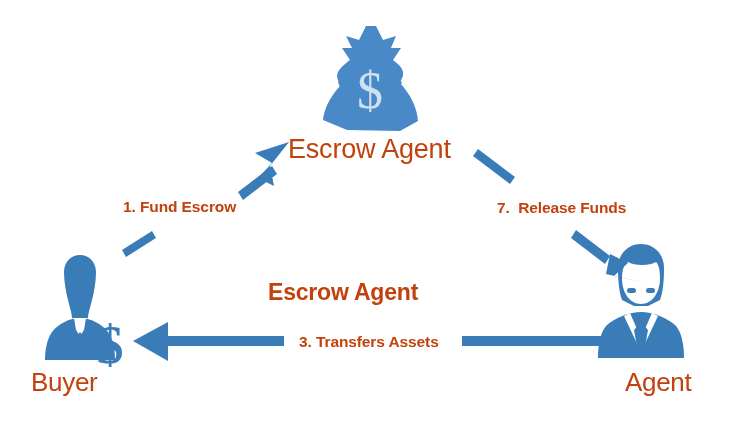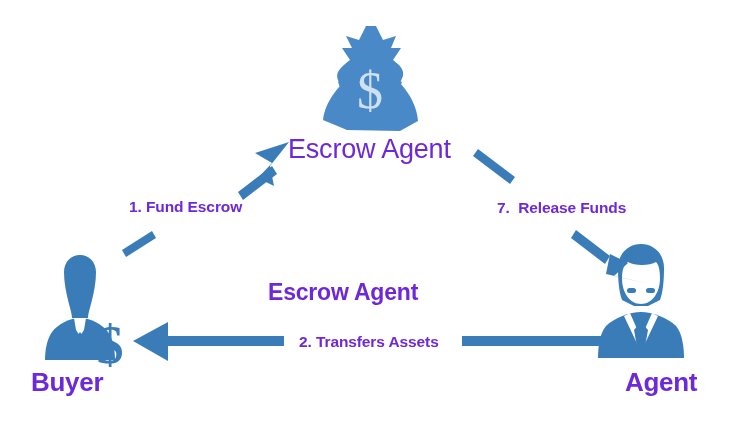--- a/index.html
+++ b/index.html
@@ -19,48 +19,48 @@
   }
   #diagram-svg {
     position: absolute;
     left: 0;
     top: 0;
     width: 743px;
     height: 446px;
   }
   .lbl {
     position: absolute;
-    color: #6d28d9;
+    color: #c2410c;
     white-space: pre;
     line-height: 1;
   }
   .node-title {
     font-size: 27px;
     font-weight: 400;
     letter-spacing: -0.2px;
   }
   .node-name {
     font-size: 26px;
-    font-weight: 700;
+    font-weight: 400;
     letter-spacing: -0.3px;
     text-align: center;
   }
   .step-label {
     font-size: 15.5px;
     font-weight: 600;
     letter-spacing: -0.1px;
   }
   .center-label {
     font-size: 23px;
     font-weight: 700;
     letter-spacing: -0.2px;
   }
   #escrow-agent-title { left: 288px; top: 136px; }
   #center-escrow-label { left: 268px; top: 281px; }
-  #label-fund-escrow  { left: 129px; top: 199px; }
+  #label-fund-escrow  { left: 123px; top: 199px; }
   #label-release-funds{ left: 497px; top: 200px; }
   #label-transfers-assets { left: 299px; top: 334px; }
   #buyer-name  { left: 31px;  top: 369px; }
   #seller-name { left: 625px; top: 369px; }
 </style>
 </head>
 <body>
 
 <div id="diagram-canvas">
 
@@ -179,19 +179,19 @@
   </svg>
 
   <div class="lbl node-title" id="escrow-agent-title">Escrow Agent</div>
 
   <div class="lbl center-label" id="center-escrow-label">Escrow Agent</div>
 
   <div class="lbl step-label" id="label-fund-escrow">1. Fund Escrow</div>
 
   <div class="lbl step-label" id="label-release-funds">7.  Release Funds</div>
 
-  <div class="lbl step-label" id="label-transfers-assets">2. Transfers Assets</div>
+  <div class="lbl step-label" id="label-transfers-assets">3. Transfers Assets</div>
 
   <div class="lbl node-name" id="buyer-name">Buyer</div>
 
   <div class="lbl node-name" id="seller-name">Agent</div>
 
 </div>
 
 </body></html>

